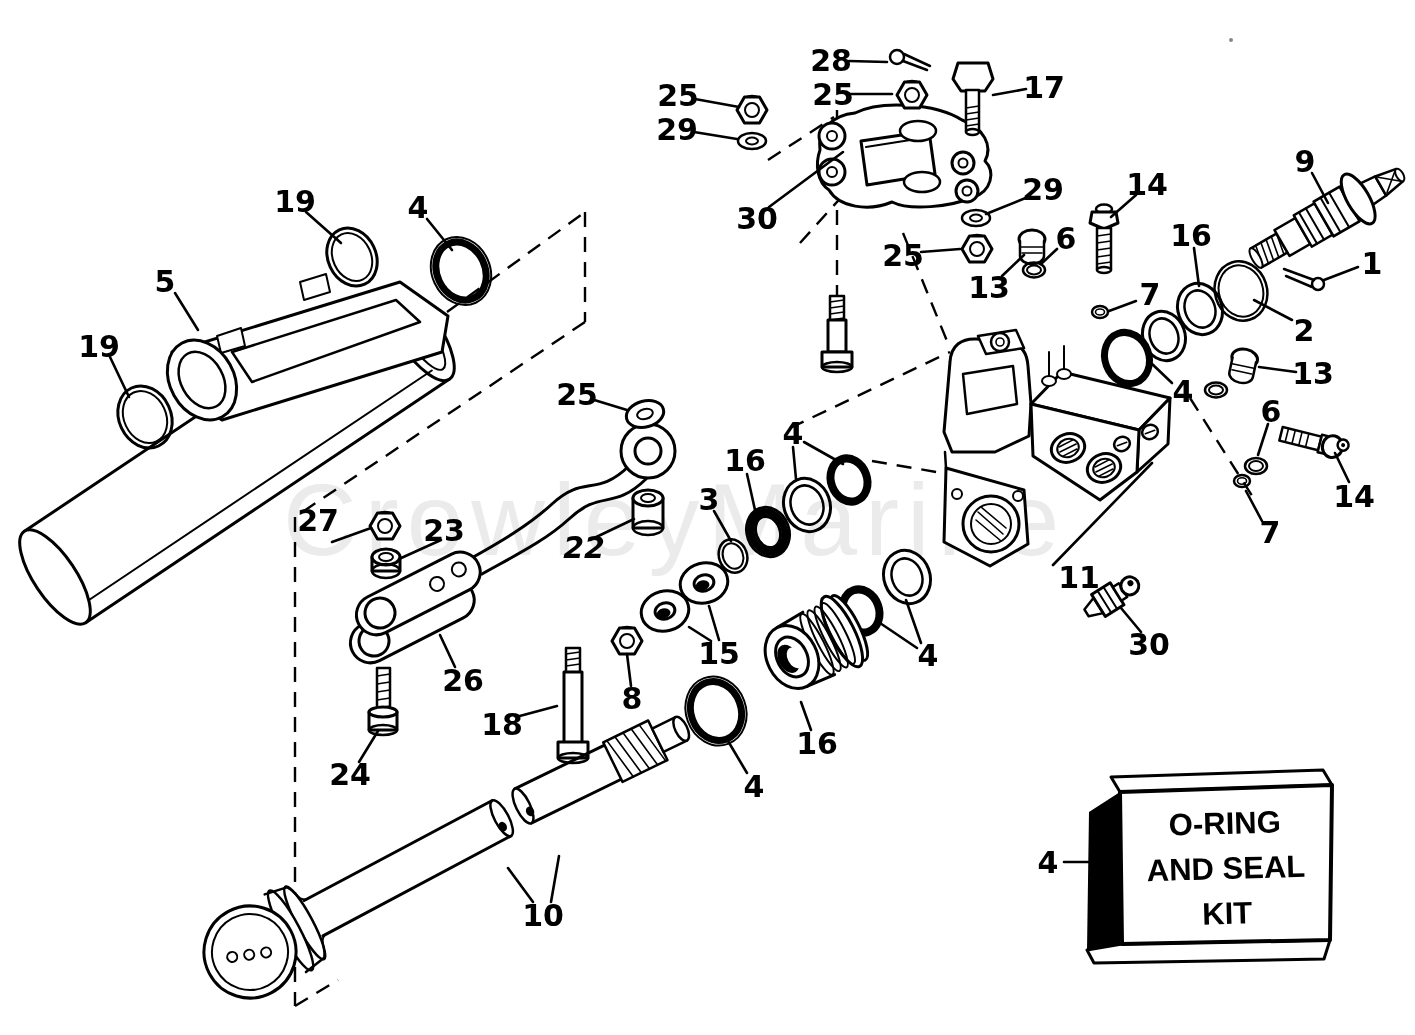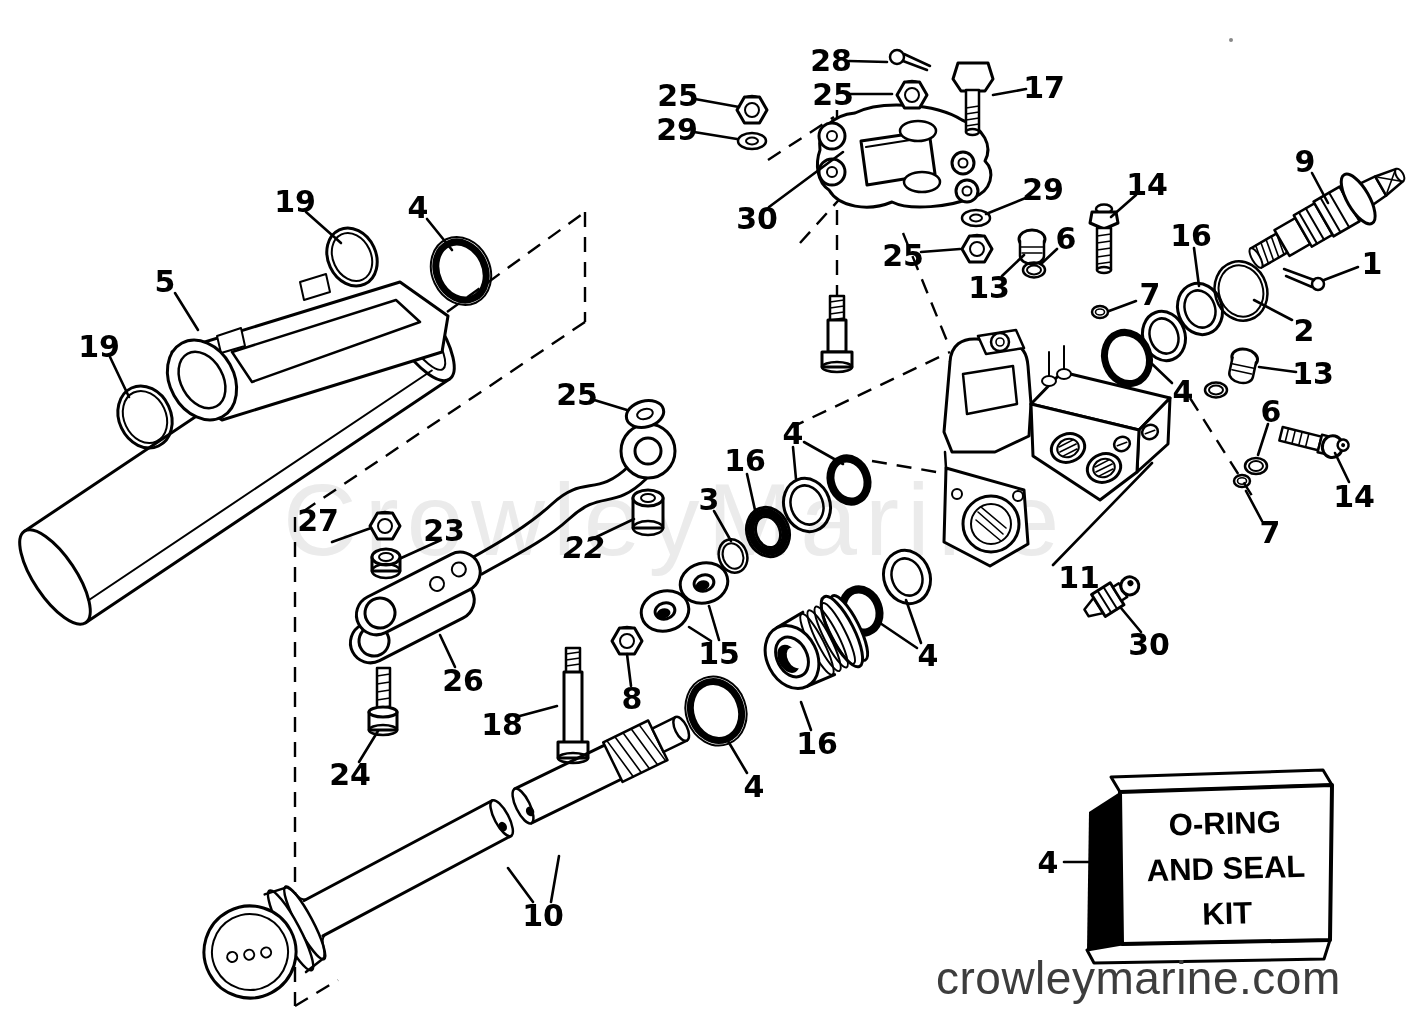--- a/index.html
+++ b/index.html
@@ -567,14 +567,13 @@
       <div class="callout" style="left: 543px; top: 915px;">10</div>
       <div class="callout" style="left: 1048px; top: 862px;">4</div>
     </div>
 
   <div id="kit-text">
     <div>O-RING</div>
     <div>AND SEAL</div>
     <div>KIT</div>
   </div>
 
-  <div id="footer-site">crowleymarine.com</div>
 </div>
 
 </body></html>

